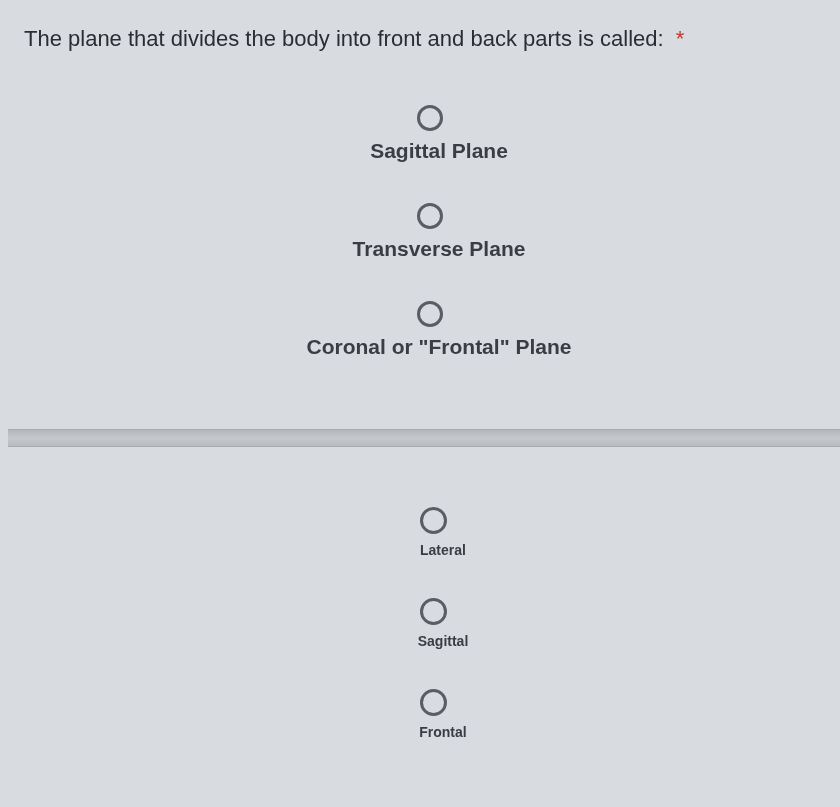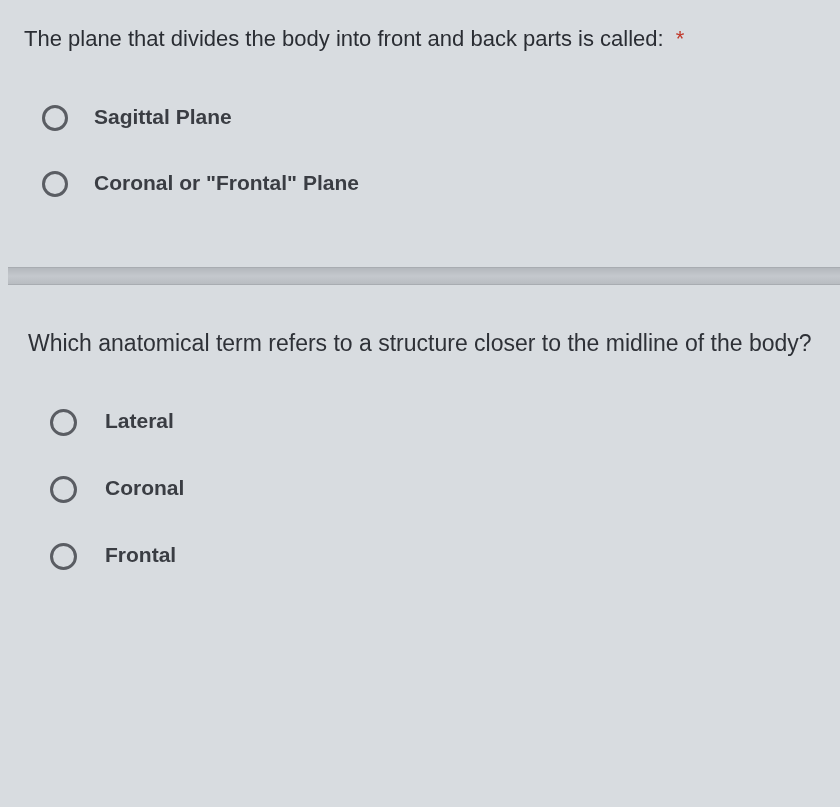--- a/index.html
+++ b/index.html
@@ -23,23 +23,24 @@
       padding: 0 8px 28px 4px;
       line-height: 1.4;
       font-weight: 500;
     }
     .required-star {
       color: #c0392b;
       margin-left: 2px;
     }
     .option-row {
       display: flex;
-      align-items: flex-start;
+      align-items: center;
       padding: 14px 0 14px 22px;
       cursor: pointer;
+      flex-direction: column;
     }
     .radio-circle {
       width: 26px;
       height: 26px;
       border: 3px solid #5a5d63;
       border-radius: 50%;
       flex-shrink: 0;
       margin-right: 22px;
     }
     .option-label {
@@ -61,52 +62,53 @@
     }
     .q2 .option-row {
       padding: 14px 0 14px 30px;
     }
     .q2 .radio-circle {
       width: 27px;
       height: 27px;
       margin-right: 24px;
     }
     .q2 .option-label {
-      font-size: 21px;
+      font-size: 14px;
     }
   </style>
 </head>
 <body>
 
 <div class="question-block">
   <div class="question-text">
     <span>The plane that divides the body into front and back parts is called:</span>
     <span class="required-star">*</span>
   </div>
   <div class="option-row">
     <div class="radio-circle"></div>
     <div class="option-label">Sagittal Plane</div>
   </div>
   <div class="option-row">
     <div class="radio-circle"></div>
+    <div class="option-label">Transverse Plane</div>
+  </div>
+  <div class="option-row">
+    <div class="radio-circle"></div>
     <div class="option-label">Coronal or "Frontal" Plane</div>
   </div>
 </div>
 
 <div class="divider"></div>
 
 <div class="question-block q2">
-  <div class="question-text">
-    <span>Which anatomical term refers to a structure closer to the midline of the body?</span>
-  </div>
   <div class="option-row">
     <div class="radio-circle"></div>
     <div class="option-label">Lateral</div>
   </div>
   <div class="option-row">
     <div class="radio-circle"></div>
-    <div class="option-label">Coronal</div>
+    <div class="option-label">Sagittal</div>
   </div>
   <div class="option-row">
     <div class="radio-circle"></div>
     <div class="option-label">Frontal</div>
   </div>
 </div>
 
 </body></html>

